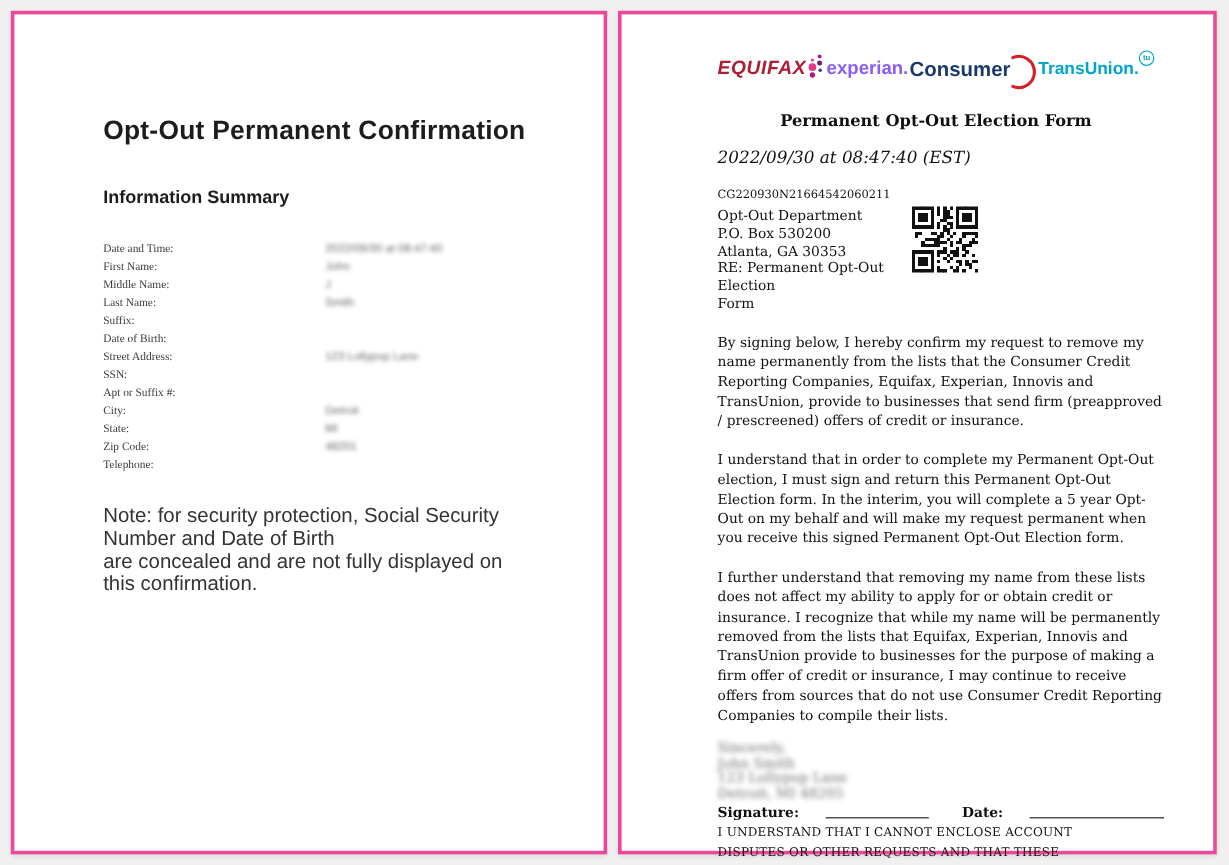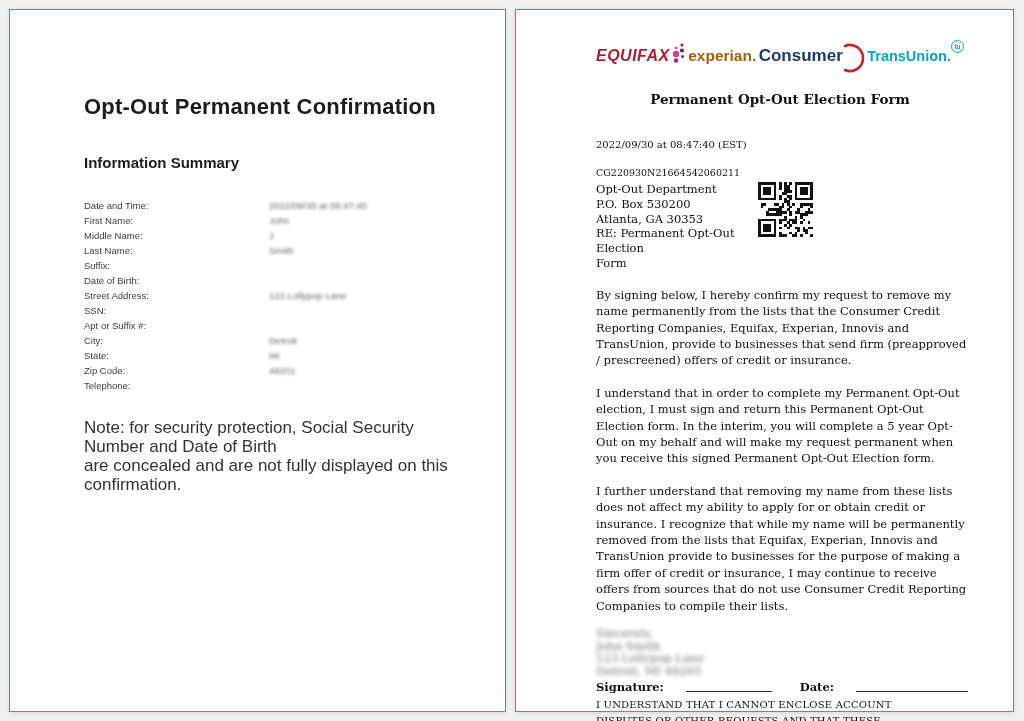--- a/index.html
+++ b/index.html
@@ -6,57 +6,57 @@
   html,body { margin:0; padding:0; }
   body {
     width:1024px; height:721px;
     background:#f0f0f1;
     font-family:"Liberation Sans","DejaVu Sans",sans-serif;
     overflow:hidden;
   }
   .canvas { display:flex; gap:9px; padding:9px; height:100%; }
   .page {
     background:#ffffff;
-    border:1px solid #ec4899;
+    border:3px solid #ec4899;
     box-shadow:0 1px 4px rgba(0,0,0,.10);
     height:703px;
   }
   
   .page.left { width:497px; padding:84px 56px 0 74px; }
   .doc-title {
     font-size:22px; font-weight:700; color:#1d1d1f;
     letter-spacing:.2px; margin:0;
   }
   .section-title {
     font-size:15px; font-weight:700; color:#1d1d1f;
     margin-top:34px;
   }
   .fields { margin-top:27px; }
   .field-row { display:flex; align-items:center; height:15px; }
-  .field-label { width:185px; font-size:9.5px; color:#3d3d3d; }
+  .field-label { width:185px; font-size:9.5px; color:#3d3d3d;font-family:Liberation Serif, serif; }
   .field-value { font-size:9.5px; color:#6a6a6a; filter:blur(1.7px); }
   .note { margin-top:25px; font-size:17px; line-height:19px; color:#333; }
   
   .page.right { width:499px; padding:24px 49px 0 80px; font-family:"DejaVu Serif","Liberation Serif",serif; color:#101010; }
   .logos { display:flex; align-items:center; justify-content:space-between; height:36px; margin-top:4px; }
   .logo { display:flex; align-items:center; font-family:"Liberation Sans",sans-serif; }
   .logo-equifax { color:#ae1e32; font-weight:700; font-style:italic; font-size:16px; letter-spacing:.5px; }
-  .logo-experian { color:#a16207; font-weight:600; font-size:15.5px; }
+  .logo-experian { color:#8b5cf6; font-weight:600; font-size:15.5px; }
   .logo-experian .dots { margin-right:2px; margin-top:-6px; }
   .logo-innovis { position:relative; color:#1b3a6b; font-weight:700; font-size:17px; padding-right:22px; }
   .logo-innovis svg { position:absolute; right:0; top:-3px; }
   .logo-transunion { color:#00a6ca; font-weight:600; font-size:14.5px; position:relative; padding-right:13px; }
   .tu-badge {
     position:absolute; right:0; top:-8px;
     width:13px; height:13px; border:1.4px solid #00a6ca; border-radius:50%;
     font-size:6.5px; font-weight:700; color:#00a6ca;
     display:flex; align-items:center; justify-content:center;
   }
   .form-title { text-align:center; font-weight:700; font-size:13.5px; margin-top:17px; }
-  .timestamp { font-size:10px; margin-top:32px; }
+  .timestamp { font-size:14px; margin-top:15px;font-style:italic; }
   .conf-code { font-size:9.5px; margin-top:17px; }
   .addr-row { display:flex; margin-top:4px; }
   .addr { font-size:11.5px; line-height:14.8px; width:162px; }
   .qr { width:55px; height:55px; margin-left:0; }
   .para { font-size:11.5px; line-height:16.4px; margin-top:16px; width:372px; }
   .sig-block { margin-top:13px; font-size:11.5px; line-height:12.6px; color:#6f6f6f; filter:blur(2.1px); }
   .sig-row { display:flex; align-items:flex-end; font-weight:700; font-size:11.5px; margin-top:3px; width:372px;gap:16px; }
   .sig-line { flex:1; border-bottom:1px solid #2a2a2a; margin:0 12px 2px 6px; }
   .date-line { width:112px; border-bottom:1px solid #2a2a2a; margin:0 0 2px 6px; }
   .disclaimer { font-size:10px; line-height:15.6px; width:336px; margin-top:3px; letter-spacing:.2px; }

